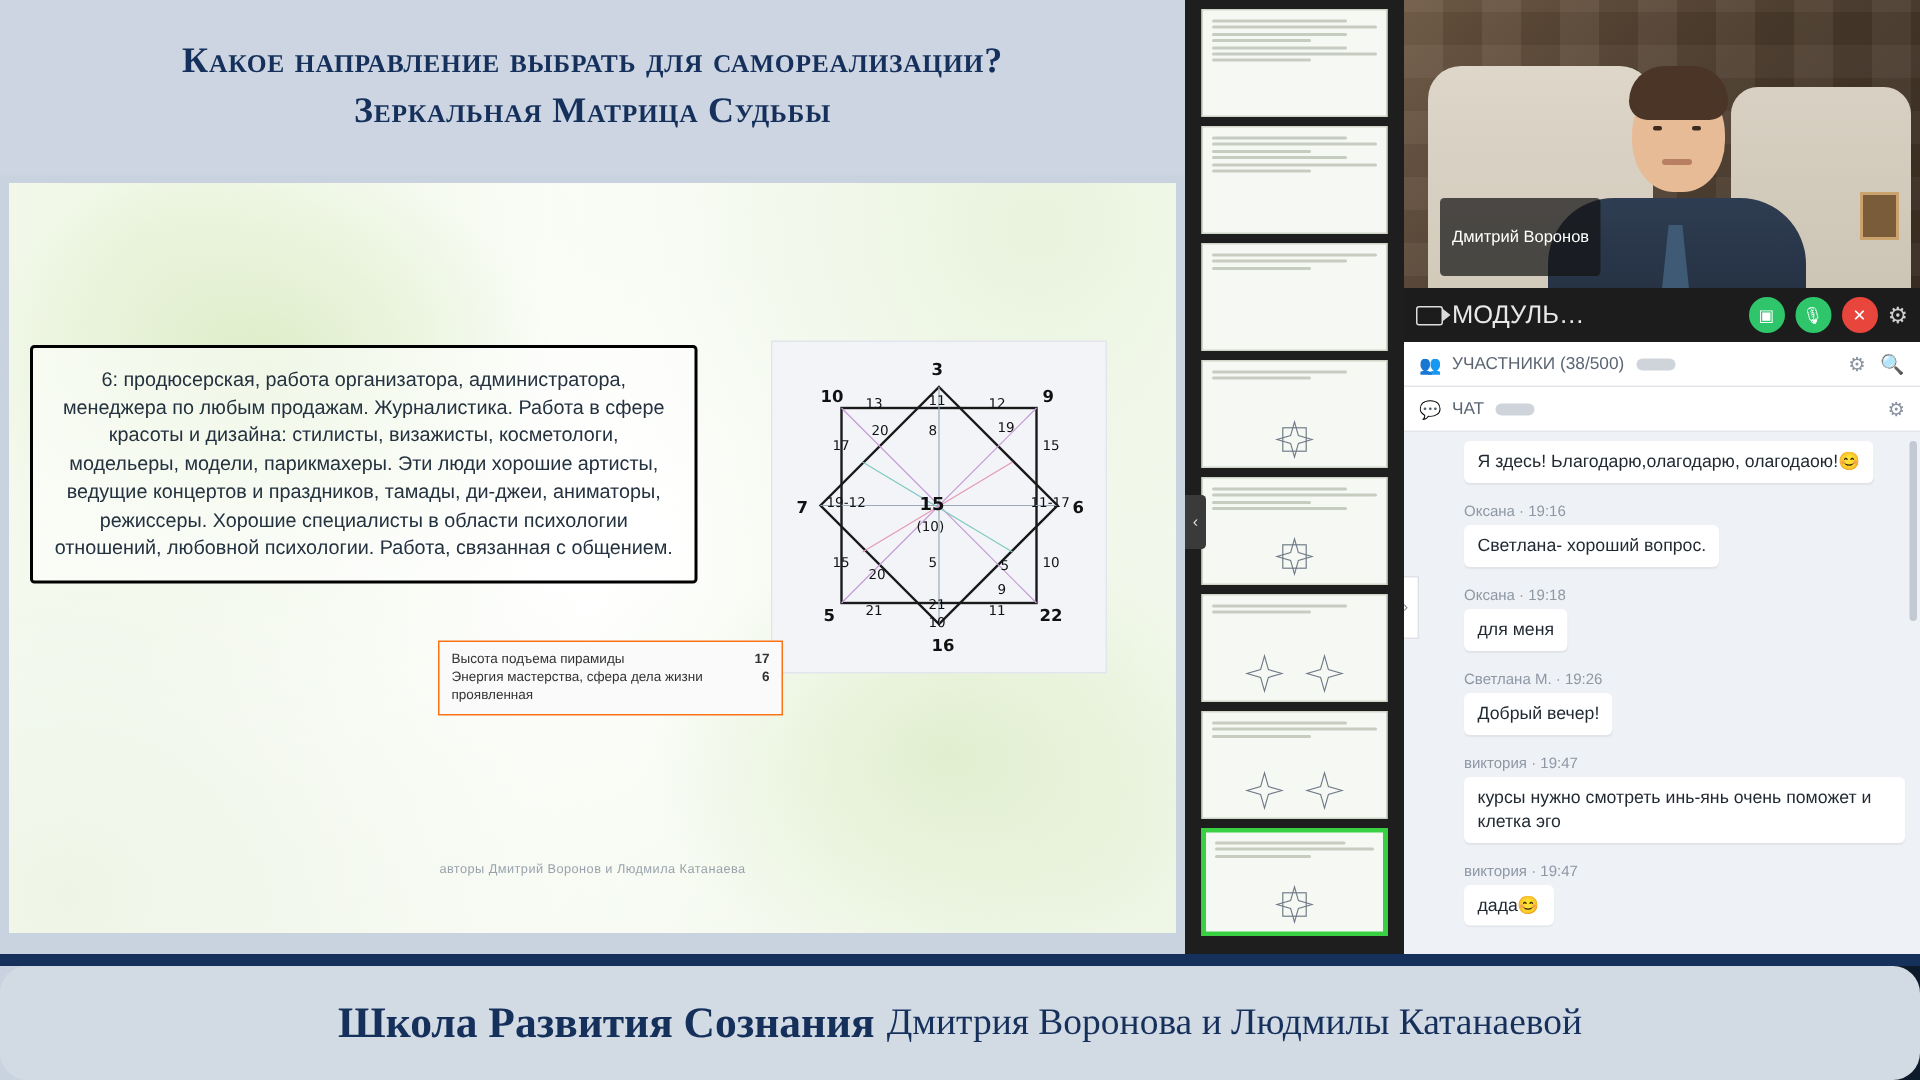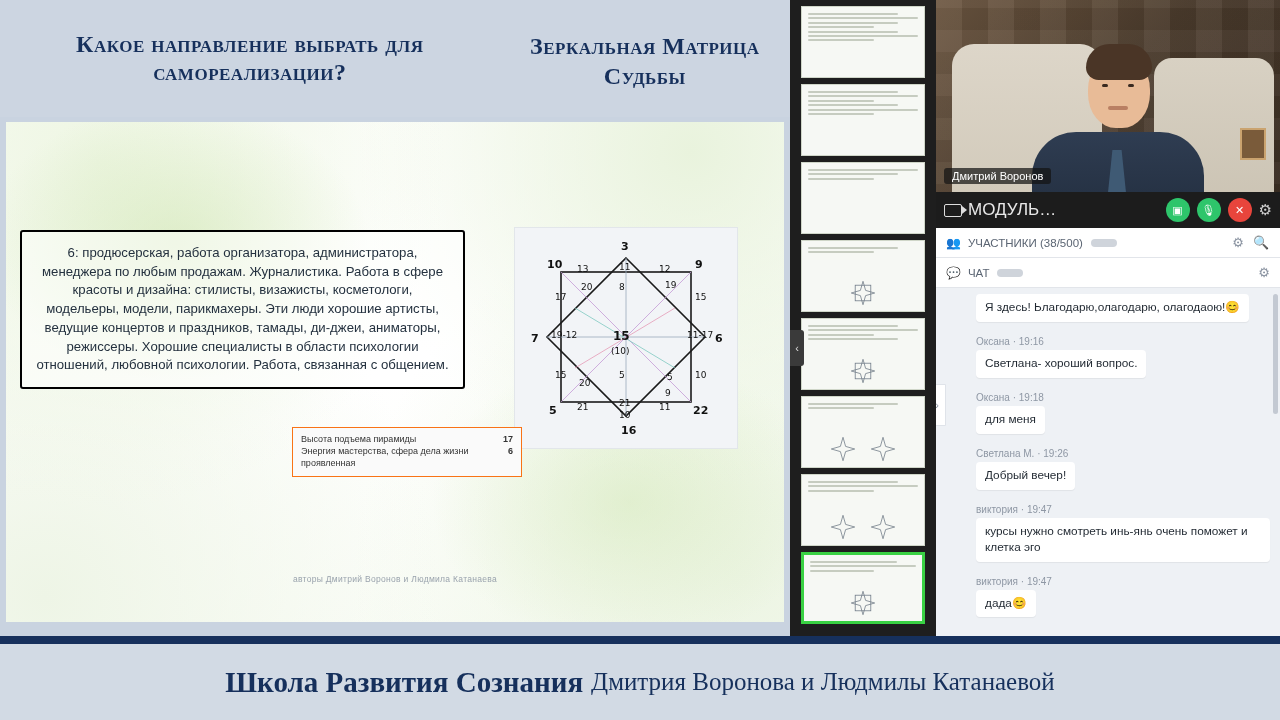--- a/index.html
+++ b/index.html
@@ -8,21 +8,21 @@
     background:#0d1a2b;
     font-family:"Liberation Sans", sans-serif;
   }
   #root{position:relative;width:1280px;height:720px;}
 
   
   .slide-col{position:absolute;left:0;top:0;width:790px;height:720px;background:#c9d3e0;}
   .title-bar{
     position:absolute;left:0;top:0;width:790px;height:117px;
     background:#ccd5e1;
-    display:flex;align-items:center;justify-content:center;
+    display:flex;flex-direction:column;align-items:center;justify-content:center;
     color:#16305c;
     font-family:"Liberation Serif", serif;
     text-align:center;
   }
   .title-line1{font-size:24px;font-weight:bold;letter-spacing:.5px;line-height:1.15;
     font-variant:small-caps;text-transform:none;}
   .title-line2{font-size:24px;font-weight:bold;letter-spacing:.5px;line-height:1.25;
     font-variant:small-caps;margin-top:4px;}
 
   .slide{
@@ -75,21 +75,21 @@
   .legend-row .val{font-weight:bold;text-align:right;width:30px;}
 
   .slide-authors{
     position:absolute;left:0;right:0;bottom:38px;text-align:center;
     font-size:8.5px;color:#9aa3ad;letter-spacing:.3px;
   }
 
   .bottom-bar{
     position:absolute;left:0;bottom:0;width:1280px;height:76px;
     background:#d2dae4;display:flex;align-items:center;justify-content:center;
-    color:#16305c;font-family:"Liberation Serif", serif;
+    color:#16305c;font-family:"Liberation Serif", serif;border-radius:18px;
   }
   .bottom-strong{font-size:29px;font-weight:bold;}
   .bottom-rest{font-size:25px;margin-left:8px;}
   .navy-strip{position:absolute;left:0;bottom:76px;width:1280px;height:8px;background:#16305c;}
 
   
   .filmstrip{
     position:absolute;left:790px;top:0;width:146px;height:636px;
     background:#1e1e1e;overflow:hidden;
   }
@@ -152,22 +152,22 @@
     background:#4a3526;
   }
   .video .eye{position:absolute;width:6px;height:3px;background:#3a2a20;border-radius:2px;top:84px;}
   .video .eye.l{left:166px;}
   .video .eye.r{left:192px;}
   .video .mouth{position:absolute;left:172px;top:106px;width:20px;height:4px;background:#b97f63;border-radius:3px;}
   .video .frame-art{
     position:absolute;right:14px;top:128px;width:22px;height:28px;background:#7a5b3a;border:2px solid #caa36f;
   }
   .name-tag{
-    position:absolute;left:8px;bottom:44px;background:rgba(20,20,20,.72);color:#fff;
-    font-size:11px;padding:2px 8px;border-radius:3px;
+    position:absolute;left:24px;bottom:44px;background:rgba(20,20,20,.72);color:#fff;
+    font-size:11px;padding:20px 8px;border-radius:3px;
   }
   .video-toolbar{
     position:absolute;left:0;bottom:0;width:344px;height:36px;background:#1c1c1c;
     display:flex;align-items:center;padding:0 8px;box-sizing:border-box;
   }
   .vt-left{display:flex;align-items:center;gap:6px;color:#e8e8e8;font-size:17px;}
   .cam-glyph{width:16px;height:11px;border:1.4px solid #ddd;border-radius:2px;position:relative;}
   .cam-glyph:after{content:"";position:absolute;right:-6px;top:1px;border-left:5px solid #ddd;border-top:4px solid transparent;border-bottom:4px solid transparent;}
   .vt-right{margin-left:auto;display:flex;align-items:center;gap:7px;}
   .rbtn{width:24px;height:24px;border-radius:50%;display:flex;align-items:center;justify-content:center;font-size:11px;color:#fff;}

